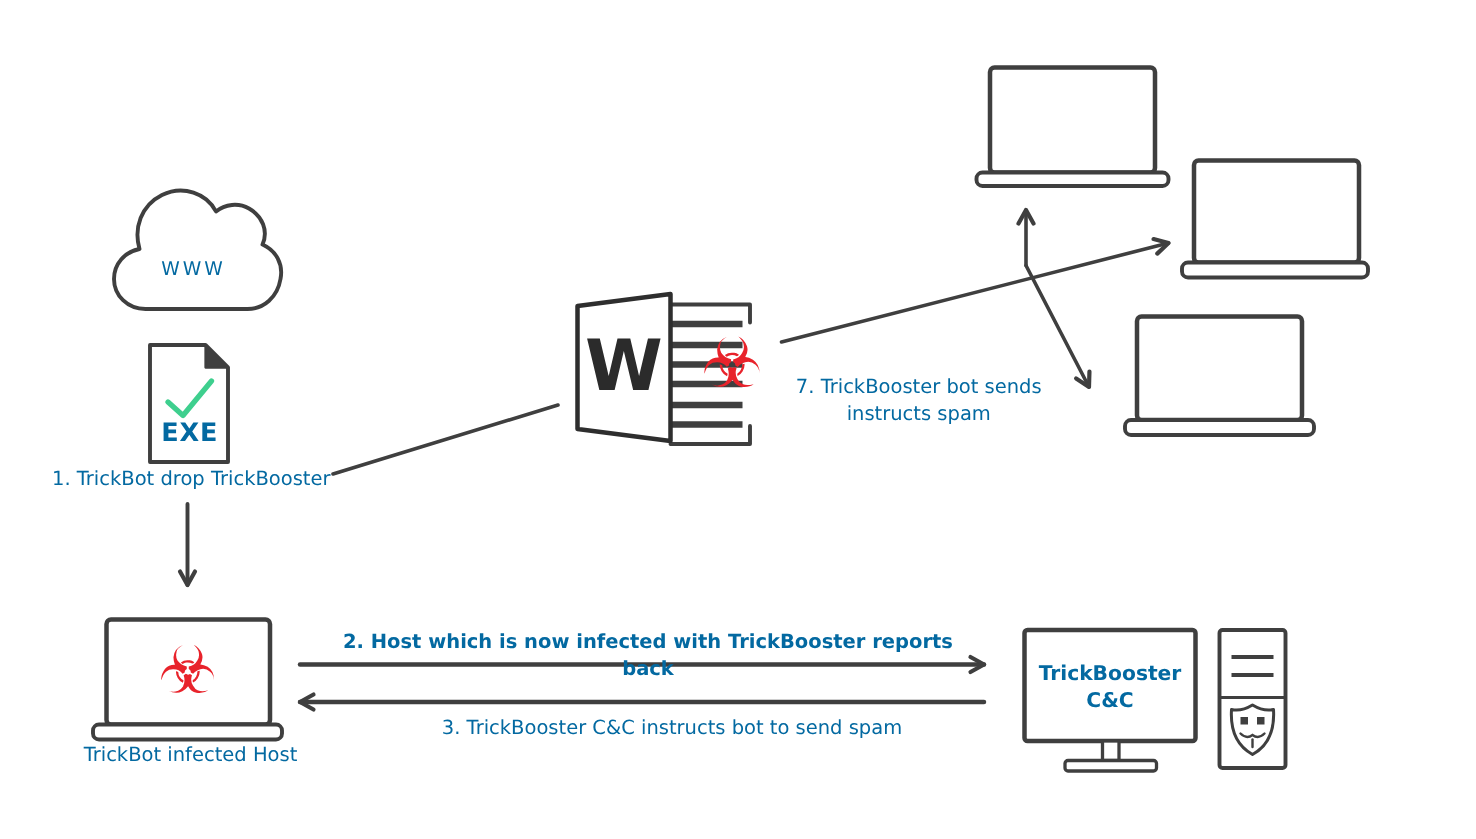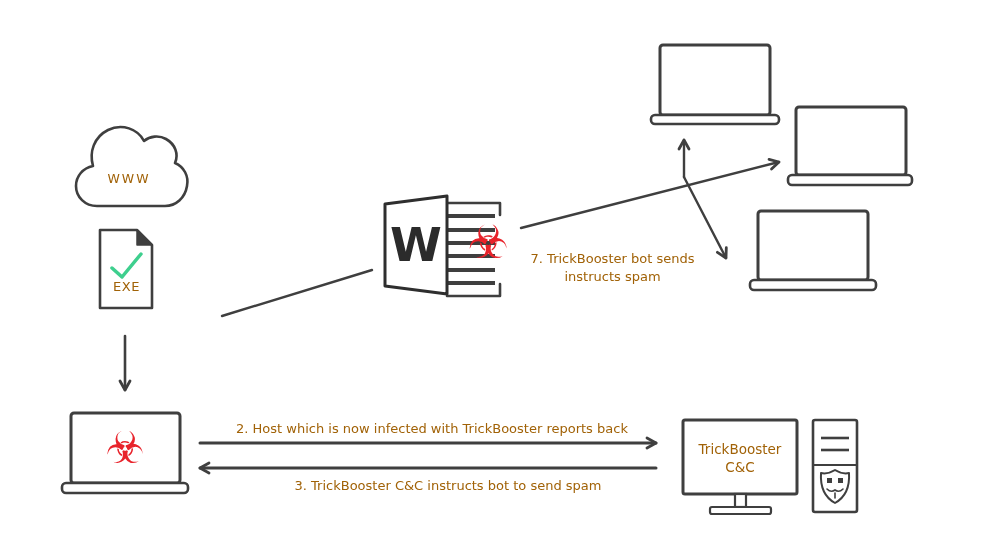--- a/index.html
+++ b/index.html
@@ -2,24 +2,24 @@
 <html><head>
 <meta charset="utf-8">
 <style>
   html,body { margin:0; padding:0; background:#ffffff; }
   .stage {
     position:relative; width:984px; height:559px; background:#ffffff;
     font-family:"DejaVu Sans", sans-serif; overflow:hidden;
   }
   .linework { position:absolute; inset:0; }
   .label {
-    position:absolute; color:#a16207; font-size:13px; line-height:1.35;
+    position:absolute; color:#0369a1; font-size:13px; line-height:1.35;
     text-align:center; white-space:normal;
   }
-  .label.small { font-size:13px; font-weight:400; letter-spacing:.5px; }
+  .label.small { font-size:17px; font-weight:700; letter-spacing:.5px; }
   .label.www { font-size:12.5px; letter-spacing:2px; }
   .label.cnc { font-size:13.5px; }
   .bio {
     position:absolute; color:#e8232b; line-height:1; text-align:center;
   }
   .bio.host { left:99px; top:426px; width:52px; font-size:44px; }
   .bio.word { left:463px; top:219px; width:50px; font-size:46px; }
   .wletter {
     position:absolute; left:386px; top:221px; width:60px; text-align:center;
     font-size:47px; font-weight:bold; color:#2b2b2b; line-height:1;
@@ -114,32 +114,34 @@
         <path d="M827,489 Q831,493 835,490 Q839,493 843,489" fill="none" stroke="#3f3f3f" stroke-width="1.6" stroke-linecap="round"></path>
         <line x1="835" y1="493" x2="835" y2="498" stroke="#3f3f3f" stroke-width="1.6" stroke-linecap="round"></line>
       </g>
     </g>
   </svg>
 
   <div class="label www" style="left:97px; top:171px; width:64px;">WWW</div>
 
   <div class="label small" style="left:101px; top:278px; width:51px;">EXE</div>
 
+  <div class="label" style="left:30px; top:311px; width:195px;">1. TrickBot drop TrickBooster</div>
 
   <div class="bio host">☣</div>
 
+  <div class="label" style="left:38px; top:495px; width:178px;">TrickBot infected Host</div>
 
   <div class="wletter">W</div>
 
   <div class="bio word">☣</div>
 
   <div class="label" style="left:525px; top:250px; width:175px;">
     <div>7. TrickBooster bot sends</div>
     <div>instructs spam</div>
   </div>
 
-  <div class="label" style="left:212px; top:420px; width:440px;">2. Host which is now infected with TrickBooster reports back</div>
+  <div class="label" style="left:212px; top:420px; width:440px;font-weight:bold;">2. Host which is now infected with TrickBooster reports back</div>
 
   <div class="label" style="left:228px; top:477px; width:440px;">3. TrickBooster C&amp;C instructs bot to send spam</div>
 
-  <div class="label cnc" style="left:689px; top:440px; width:102px;">TrickBooster C&amp;C</div>
+  <div class="label cnc" style="left:689px; top:440px; width:102px;font-weight:bold;">TrickBooster C&amp;C</div>
 
 </div>
 
 </body></html>

